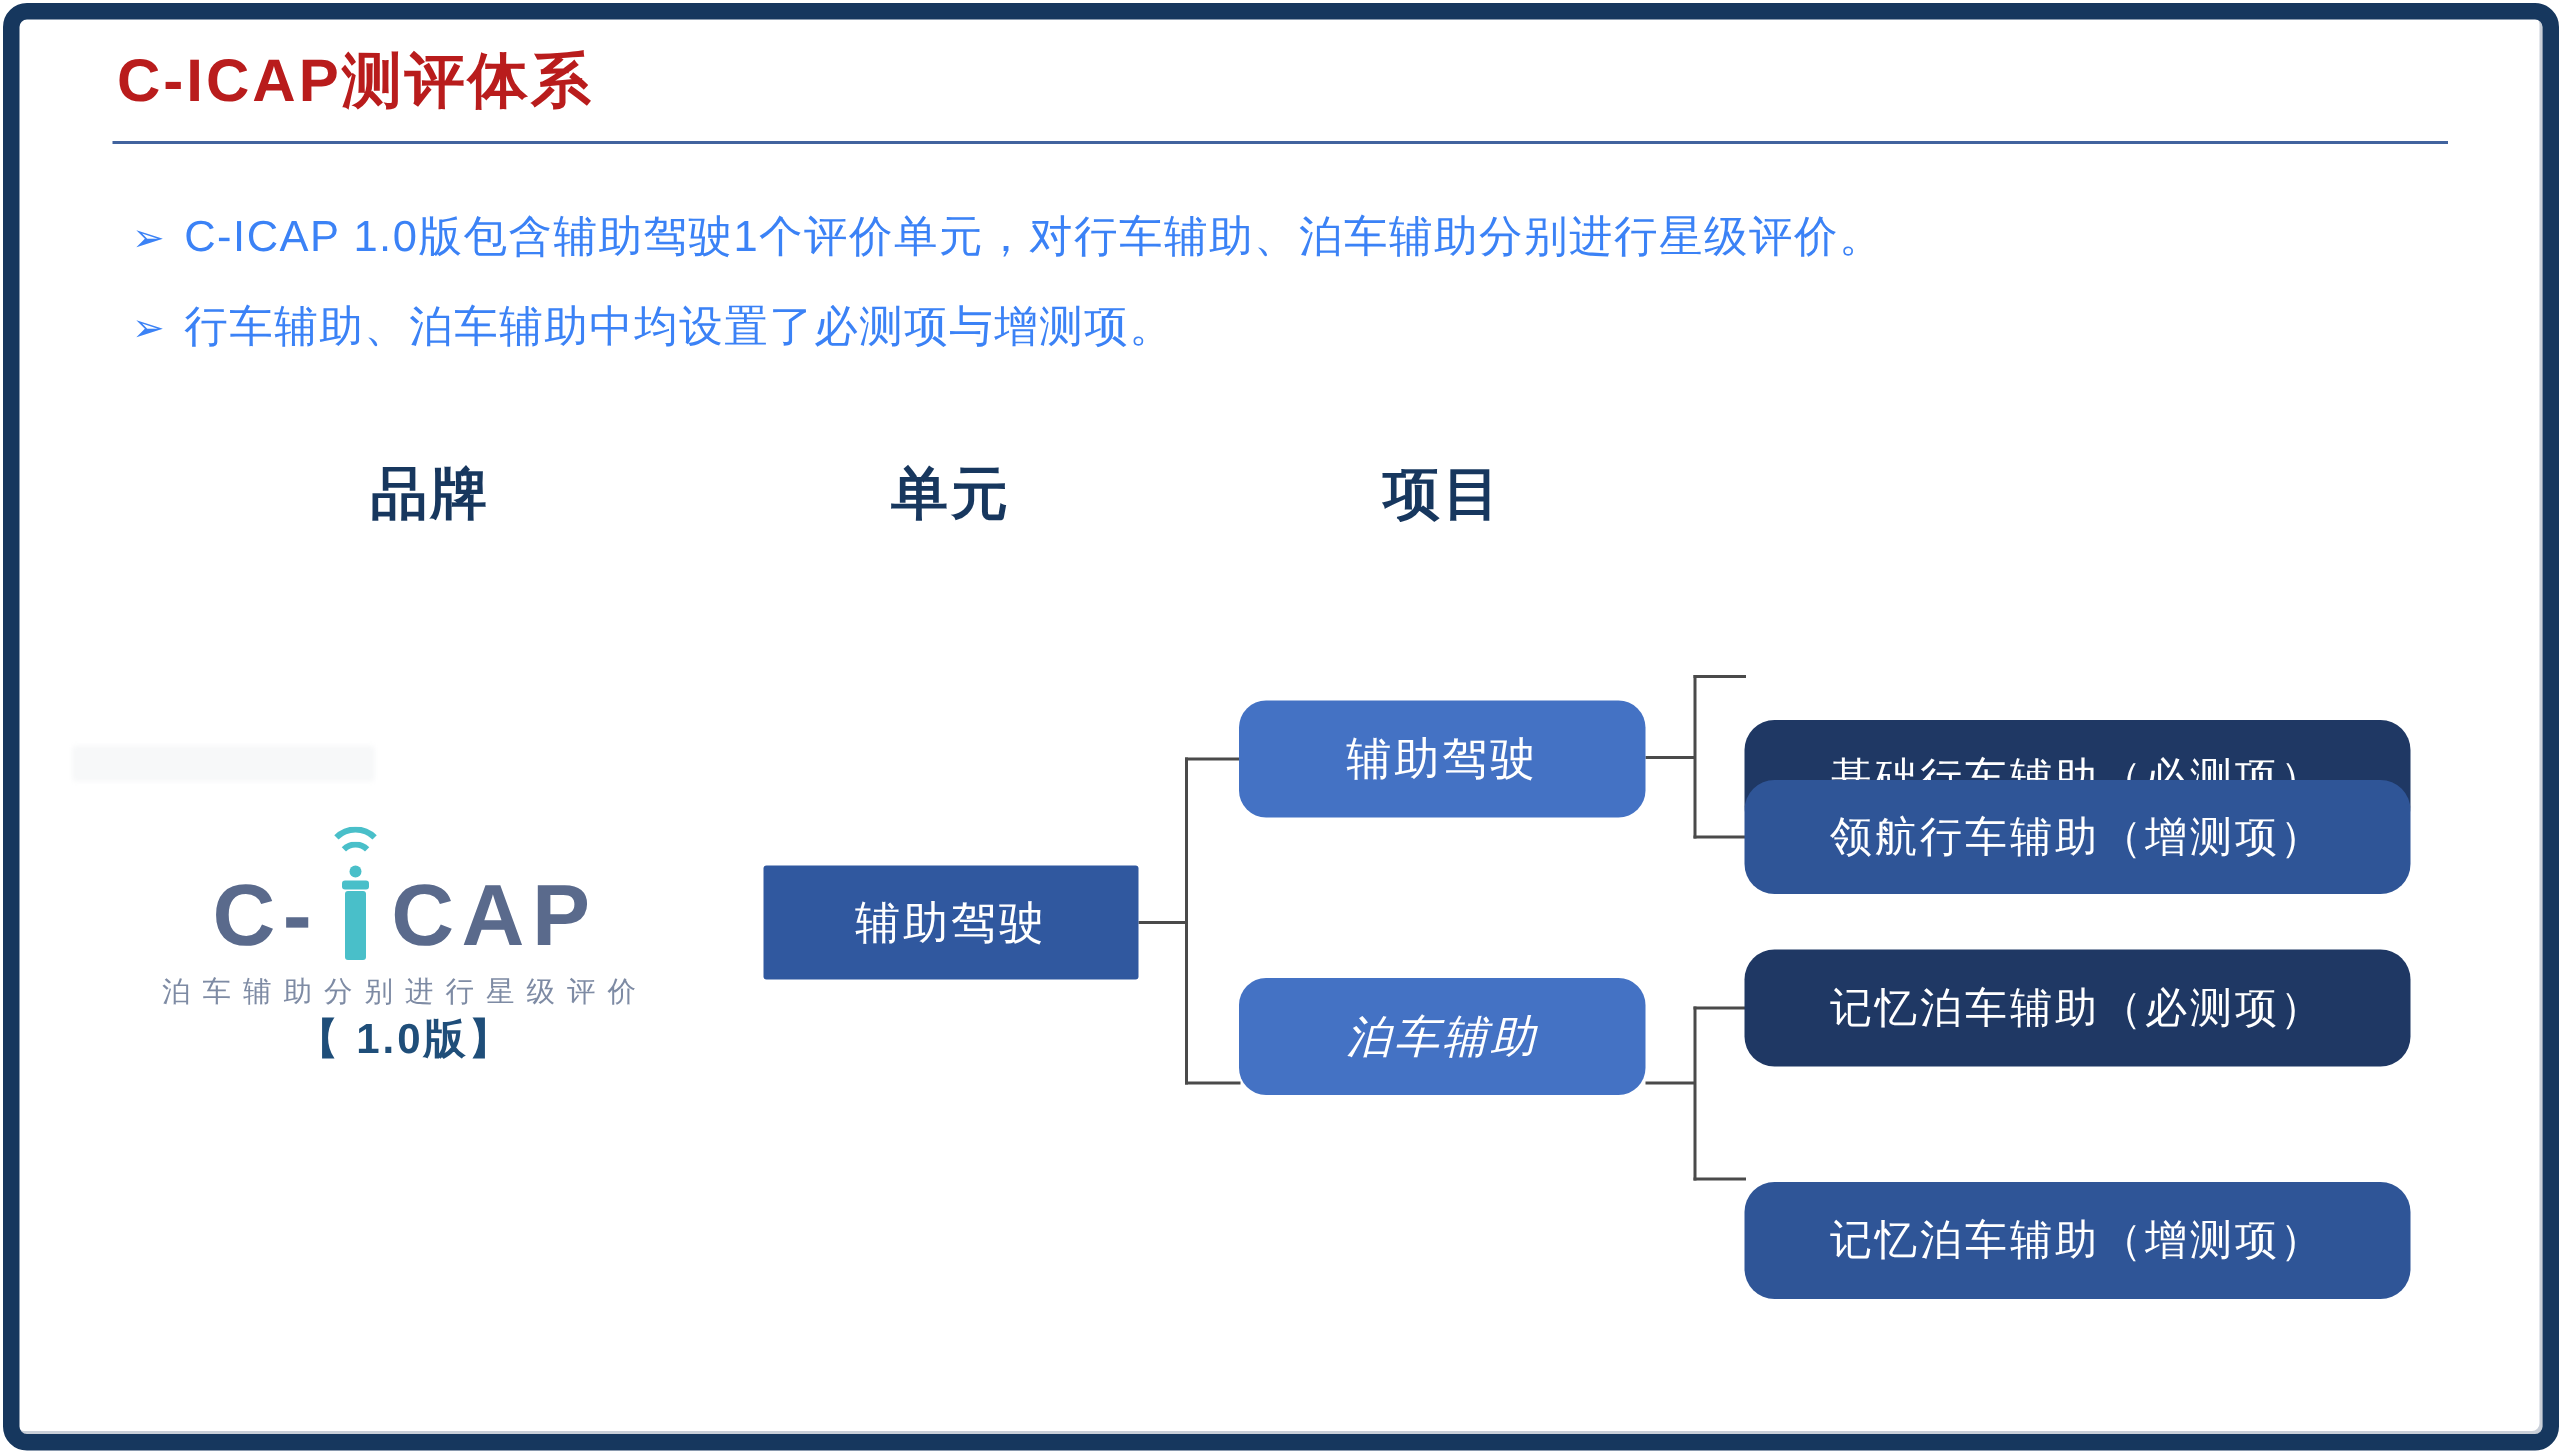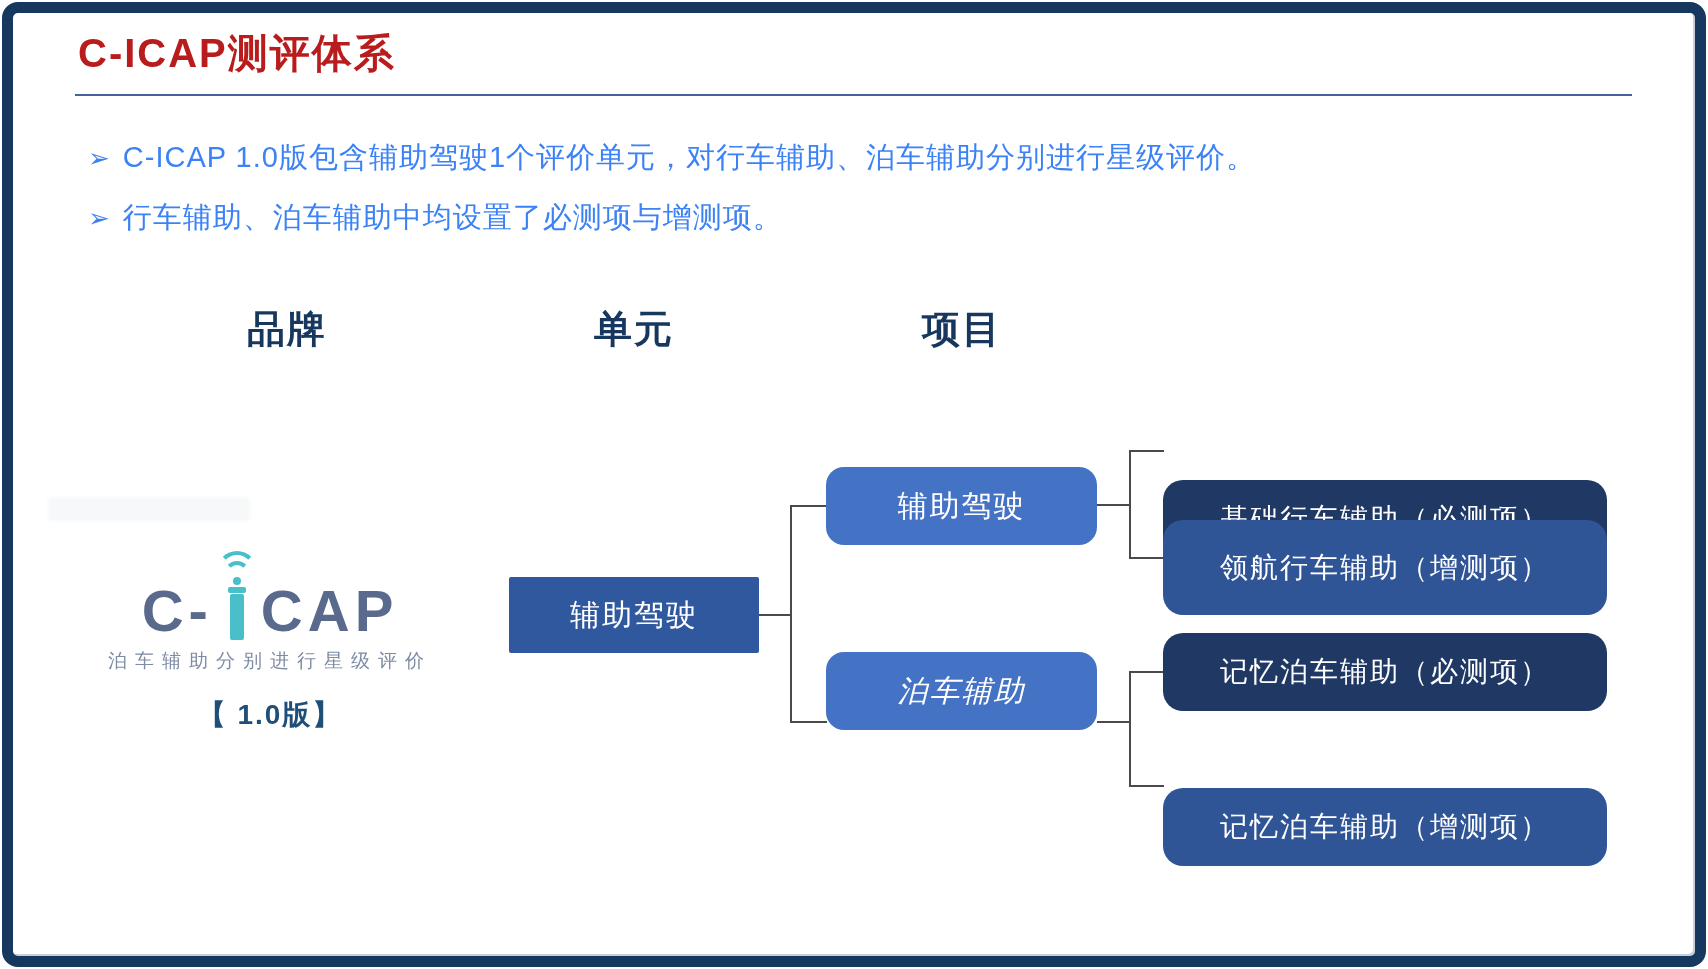--- a/index.html
+++ b/index.html
@@ -34,38 +34,38 @@
   .wifi{position:relative;width:40px;height:30px;margin-bottom:2px;}
   .wifi .dot{position:absolute;left:50%;bottom:0;transform:translateX(-50%);
              width:8px;height:8px;border-radius:50%;background:#49BFC9;}
   .wifi .arc{position:absolute;left:50%;border:4px solid transparent;border-top-color:#49BFC9;
              border-radius:50%;}
   .wifi .arc1{width:18px;height:18px;bottom:-2px;transform:translateX(-50%);}
   .wifi .arc2{width:32px;height:32px;bottom:-6px;transform:translateX(-50%);}
   .ibar{width:14px;height:46px;background:#49BFC9;border-radius:2px;}
   .ibar-cap{width:18px;height:6px;background:#49BFC9;border-radius:2px;margin-bottom:1px;}
   .logo-tagline{margin-top:8px;font-size:19px;color:#7E8BA4;letter-spacing:8px;white-space:nowrap;}
-  .logo-version{margin-top:22px;font-size:28px;font-weight:600;color:#1F4E79;letter-spacing:2px;}
+  .logo-version{font-size:28px;font-weight:600;color:#1F4E79;letter-spacing:2px;}
 
   
   .watermark{position:absolute;left:48px;top:497px;width:202px;height:24px;
              background:rgba(175,182,195,0.10);filter:blur(1.5px);border-radius:3px;}
 
   
   .node{position:absolute;display:flex;align-items:center;justify-content:center;
         color:#ffffff;letter-spacing:2px;}
   .node-root{left:509px;top:577px;width:250px;height:76px;background:#30589F;
              font-size:30px;border-radius:2px;}
   .node-branch{left:826px;width:271px;height:78px;background:#4472C4;
                font-size:30px;border-radius:18px;}
   .branch-drive{top:467px;} .branch-park{top:652px;font-style:italic;}
   .node-leaf{left:1163px;width:444px;height:78px;font-size:28px;border-radius:20px;}
   .leaf-required{background:#1F3864;}
   .leaf-optional{background:#2F5597;}
-  .leaf1{top:432px;margin-top:48px;} .leaf2{top:520px;height:95px;} .leaf3{top:633px;} .leaf4{top:748px;margin-top:40px;}
+  .leaf1{top:432px;margin-top:48px;} .leaf2{top:520px;height:76px;} .leaf3{top:633px;} .leaf4{top:748px;margin-top:40px;}
 
   
   .line{position:absolute;background:#4a4a4a;}
   .lh{height:2px;} .lv{width:2px;}
 </style>
 </head>
 <body>
 
 <div id="slide">
   <div class="frame"></div>

